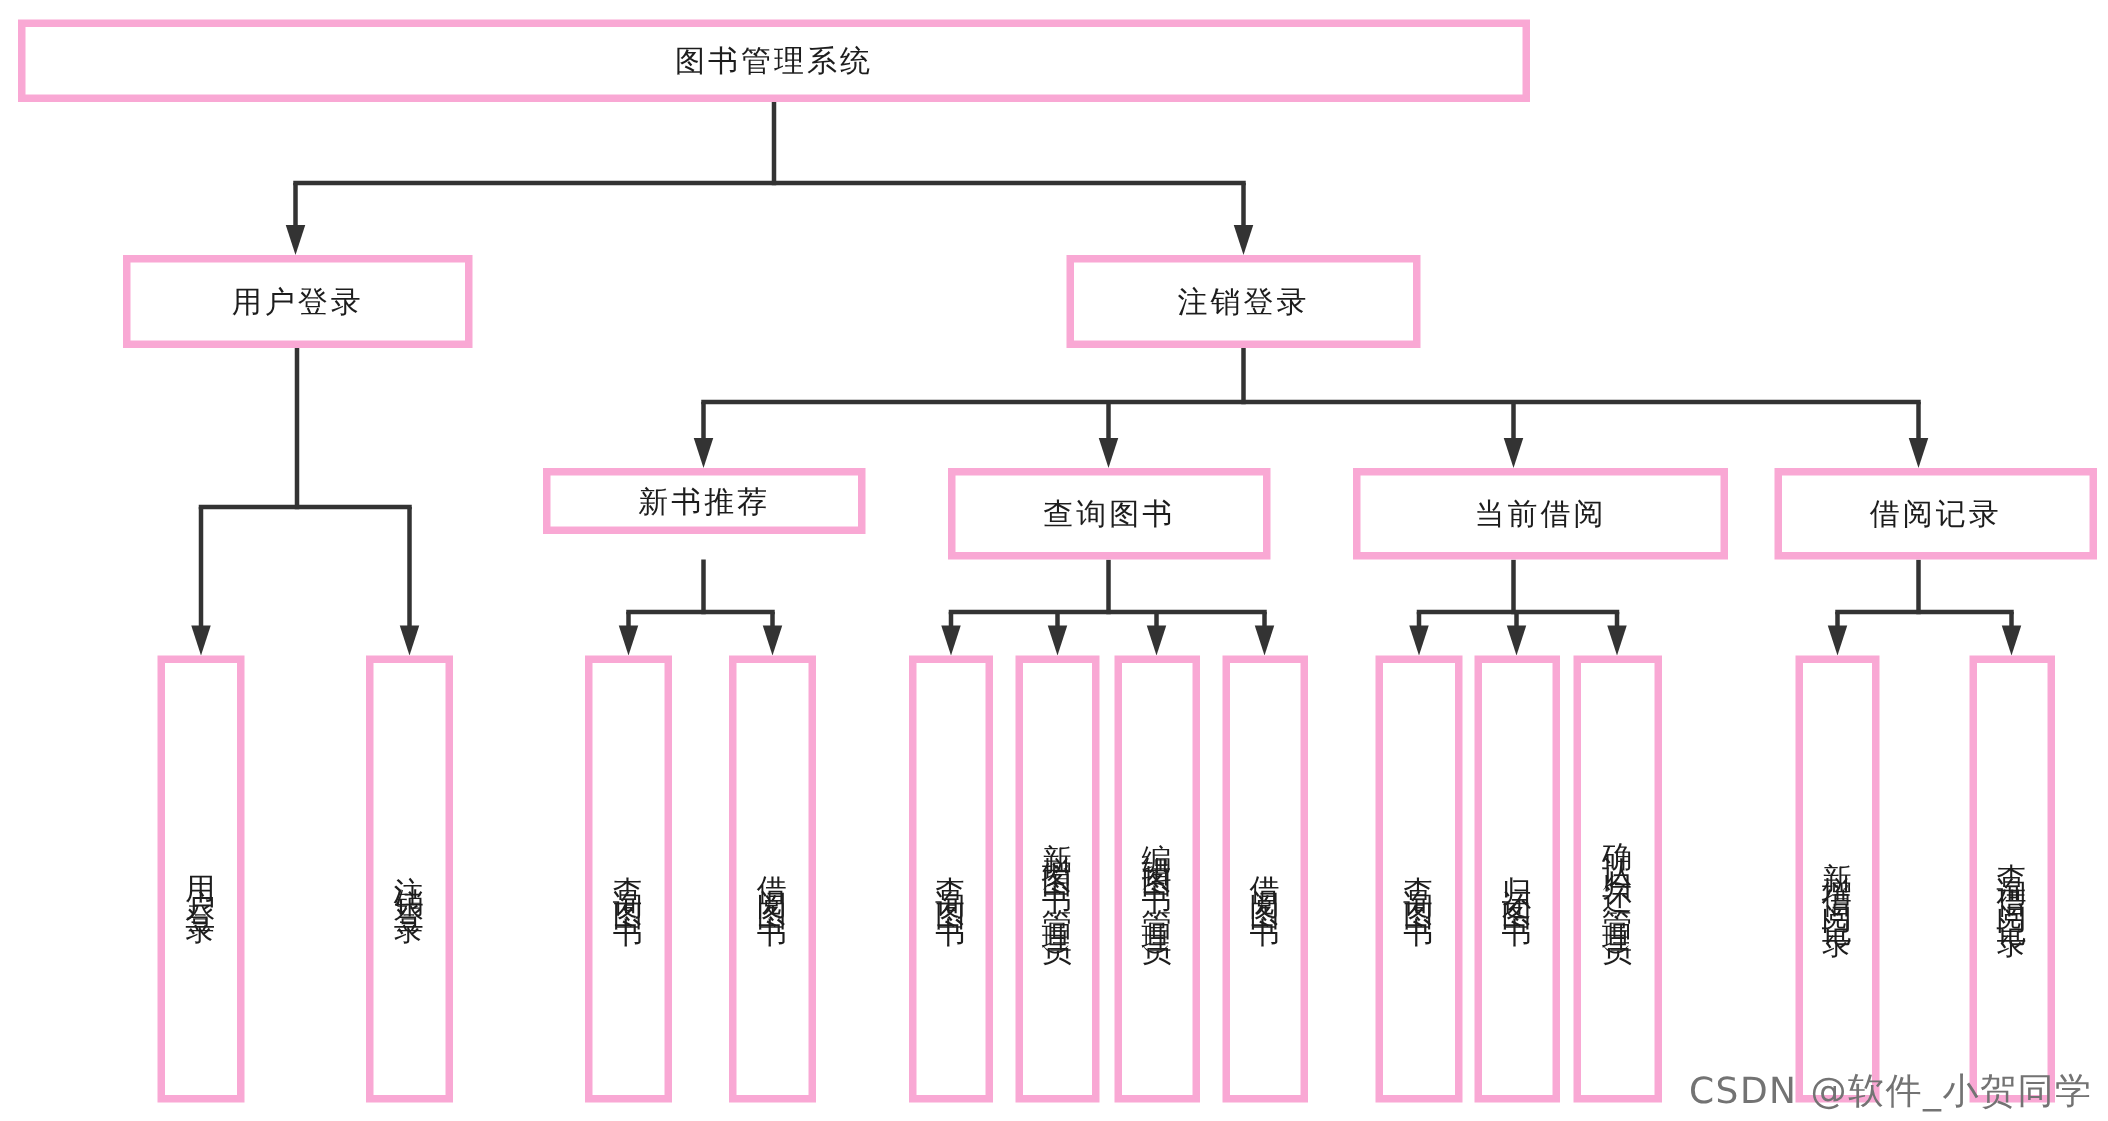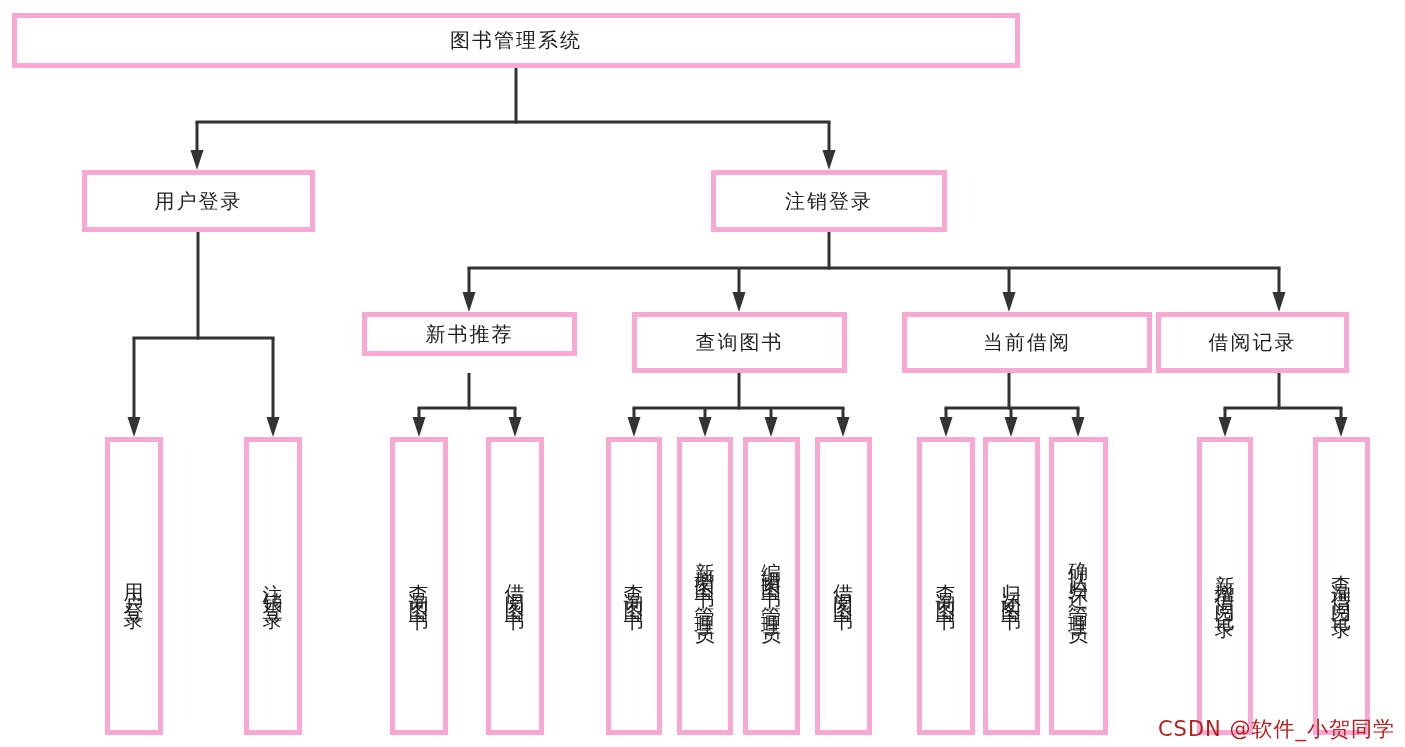--- a/index.html
+++ b/index.html
@@ -12,21 +12,21 @@
     display:flex;align-items:center;justify-content:center;
     font-size:20px;color:#1d1d1d;letter-spacing:2px;
     text-align:center;line-height:1.25;
   }
   .node.v{
     writing-mode:vertical-rl;text-orientation:mixed;
     letter-spacing:9px;line-height:1;padding:6px 0;
   }
   .watermark{
     position:absolute;right:10px;bottom:4px;
-    font-size:21px;color:#b91c1c;letter-spacing:1px;
+    font-size:24px;color:#737373;letter-spacing:1px;
     z-index:5;white-space:nowrap;
   }
 </style>
 </head>
 <body>
 
 <div id="canvas">
 
   <svg class="wires" viewBox="0 0 1405 747">
     <g stroke="#333333" stroke-width="3" fill="none">
@@ -95,21 +95,21 @@
   </svg>
 
   <div class="node" style="left:12px;top:13px;width:1008px;height:55px">图书管理系统</div>
 
   <div class="node" style="left:82px;top:170px;width:233px;height:62px">用户登录</div>
   <div class="node" style="left:711px;top:170px;width:236px;height:62px">注销登录</div>
 
   <div class="node" style="left:362px;top:312px;width:215px;height:44px">新书推荐</div>
   <div class="node" style="left:632px;top:312px;width:215px;height:61px">查询图书</div>
   <div class="node" style="left:902px;top:312px;width:250px;height:61px">当前借阅</div>
-  <div class="node" style="left:1156px;top:312px;width:193px;height:61px">借阅记录</div>
+  <div class="node" style="left:1183px;top:312px;width:215px;height:61px">借阅记录</div>
 
   <div class="node v" style="left:105px;top:437px;width:58px;height:298px">用户登录</div>
   <div class="node v" style="left:244px;top:437px;width:58px;height:298px">注销登录</div>
 
   <div class="node v" style="left:390px;top:437px;width:58px;height:298px">查询图书</div>
   <div class="node v" style="left:486px;top:437px;width:58px;height:298px">借阅图书</div>
 
   <div class="node v" style="left:606px;top:437px;width:56px;height:298px">查询图书</div>
   <div class="node v" style="left:677px;top:437px;width:56px;height:298px">新增图书（管理员）</div>
   <div class="node v" style="left:743px;top:437px;width:57px;height:298px">编辑图书（管理员）</div>

